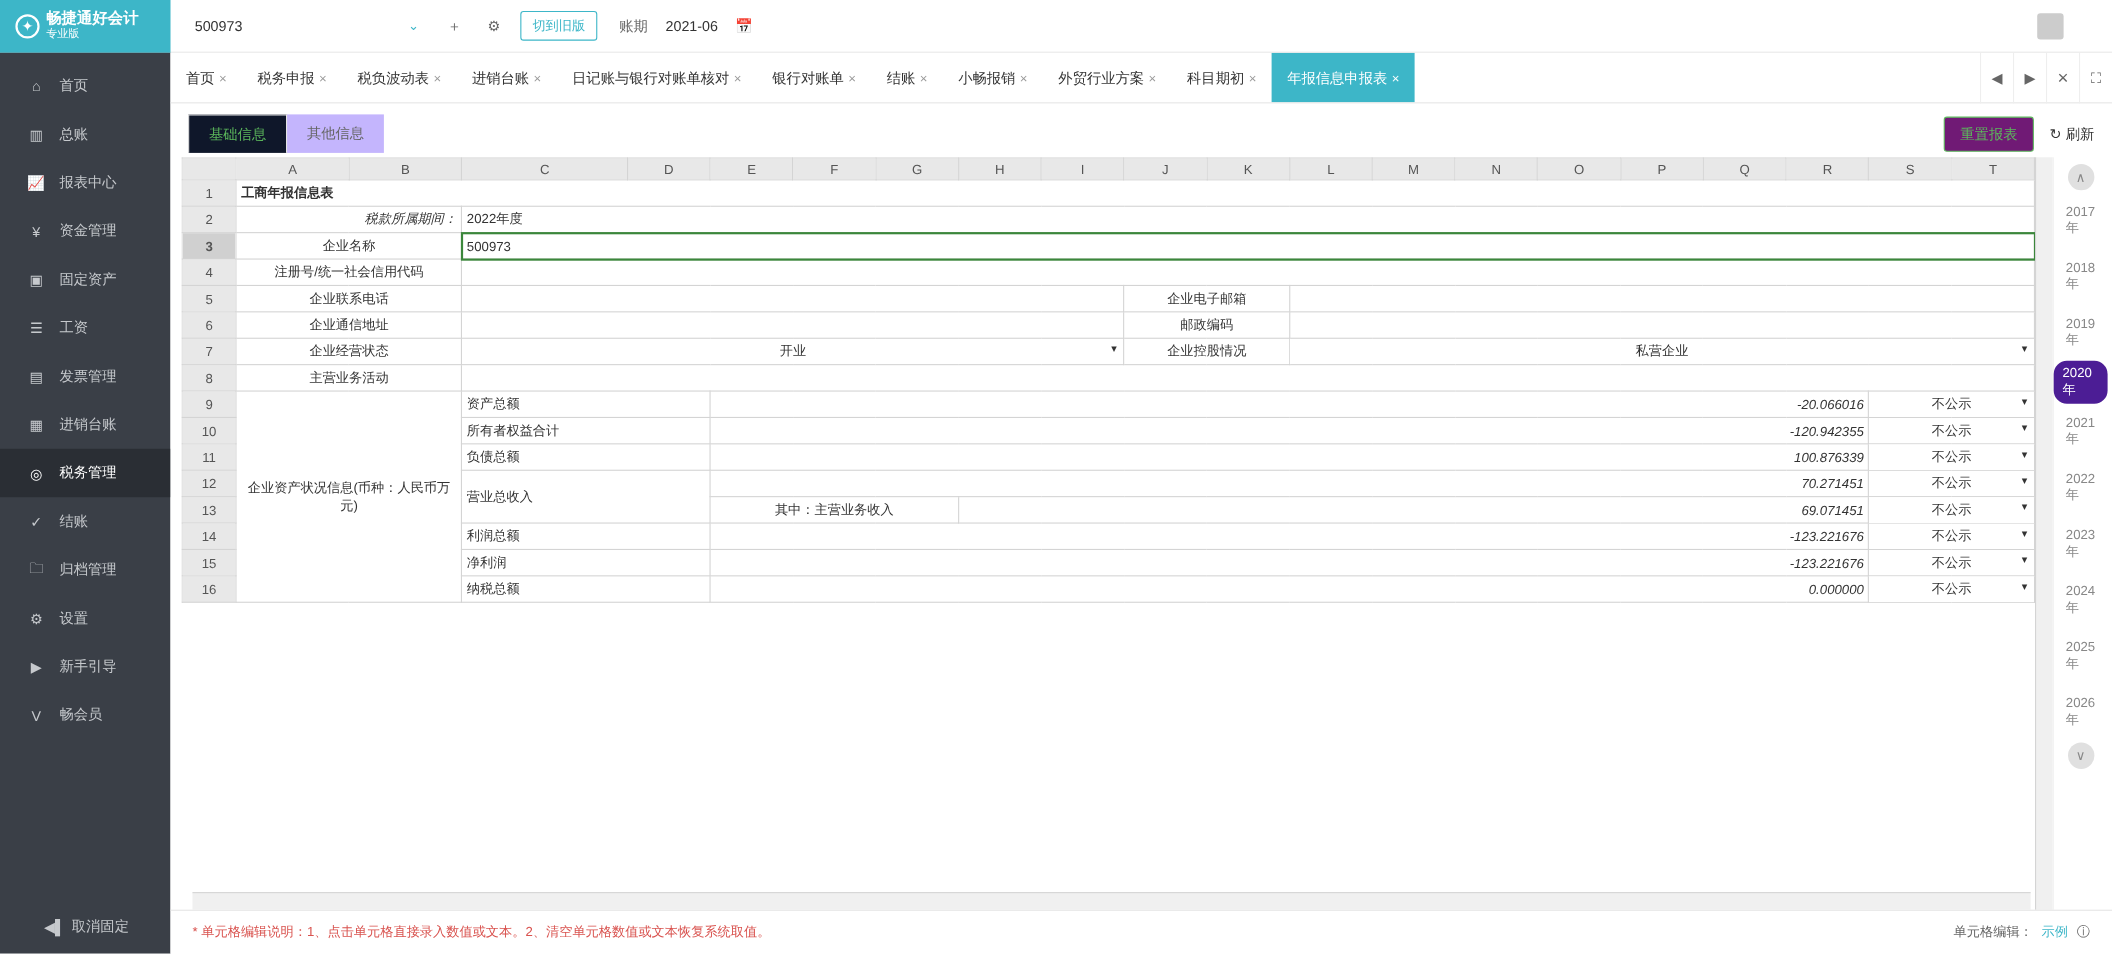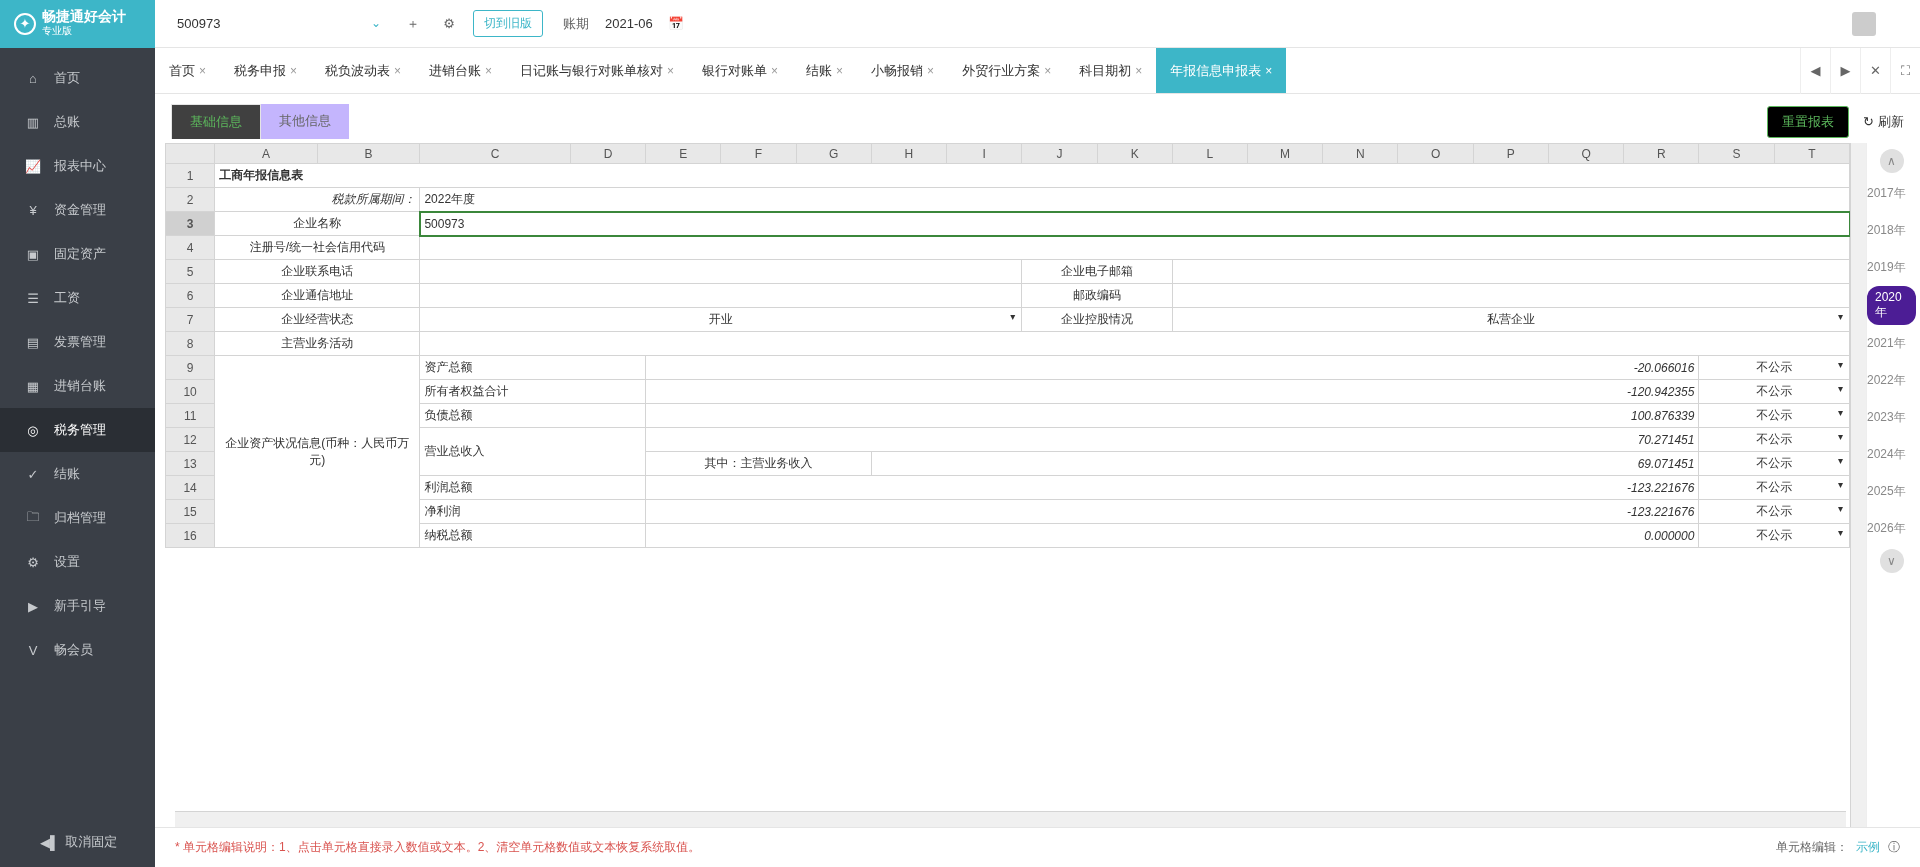--- a/index.html
+++ b/index.html
@@ -43,23 +43,23 @@
     .tab.active { background: #3db6c8; color: #fff; }
     .tab-close { font-size: 12px; color: #999; }
     .tab.active .tab-close { color: #fff; }
     .tab-ctrl { width: 30px; height: 46px; display: flex; align-items: center; justify-content: center; cursor: pointer; color: #666; border-left: 1px solid #eee; }
     
     
     .content { flex: 1; display: flex; flex-direction: column; min-height: 0; }
     .sub-tab-bar { display: flex; align-items: center; justify-content: space-between; padding: 10px 16px 0 16px; }
     .sub-tabs { display: flex; }
     .sub-tab { padding: 8px 18px; background: #c4b5fd; color: #666; cursor: pointer; font-size: 13px; }
-    .sub-tab.active { background: #404040; color: #5cb85c; border: 1px solid #e5e5e5; border-bottom: none; }
+    .sub-tab.active { background: #0f172a; color: #5cb85c; border: 1px solid #e5e5e5; border-bottom: none; }
     .sub-actions { display: flex; gap: 14px; align-items: center; }
-    .btn-outline-green { border: 1px solid #5cb85c; color: #5cb85c; background: #000000; padding: 6px 14px; border-radius: 3px; cursor: pointer; font-size: 13px; margin-left: 46px; }
+    .btn-outline-green { border: 1px solid #5cb85c; color: #5cb85c; background: #701a75; padding: 6px 14px; border-radius: 3px; cursor: pointer; font-size: 13px; margin-left: 46px; }
     .refresh-link { color: #333; cursor: pointer; display: flex; align-items: center; gap: 4px; }
     
     
     .sheet-wrap { flex: 1; display: flex; min-height: 0; padding: 4px 4px 0 10px; }
     .sheet-scroll { flex: 1; overflow: hidden; display: flex; flex-direction: column; }
     .sheet-grid { flex: 1; overflow: hidden; }
     table.sheet { border-collapse: collapse; width: 100%; table-layout: fixed; }
     table.sheet th, table.sheet td { border: 1px solid #d4d4d4; height: 24px; font-size: 12px; color: #333; background: #fff; padding: 0 4px; overflow: hidden; white-space: nowrap; text-overflow: clip; }
     table.sheet tr.head th { background: #e8e8e8; text-align: center; font-weight: normal; color: #555; height: 20px; }
     table.sheet td.rowhdr { background: #e8e8e8; text-align: center; color: #555; width: 36px; }
@@ -72,21 +72,21 @@
     .dd-cell::after { content: "▾"; position: absolute; right: 6px; color: #333; font-size: 10px; }
     .tall td { height: 36px; }
     .vtall td { height: 62px; }
     
     .vscroll { width: 16px; background: #f0f0f0; border-left: 1px solid #d4d4d4; }
     .hscroll { height: 16px; background: #f0f0f0; border-top: 1px solid #d4d4d4; margin: 0 4px 0 10px; }
     
     
     .year-side { width: 50px; background: #fff; border-left: 1px solid #eee; display: flex; flex-direction: column; align-items: center; padding-top: 6px; gap: 2px; }
     .year-nav { width: 24px; height: 24px; border-radius: 50%; background: #e0e0e0; color: #888; display: flex; align-items: center; justify-content: center; cursor: pointer; font-size: 12px; }
-    .year-item { font-size: 12px; color: #888; padding: 10px 0; cursor: pointer; }
+    .year-item { font-size: 12px; color: #888; padding: 10px 11px; cursor: pointer; }
     .year-item.active { background: #4c1d95; color: #fff; border-radius: 12px; padding: 4px 8px; }
     
     
     .footer-bar { height: 40px; border-top: 1px solid #e5e5e5; display: flex; align-items: center; justify-content: space-between; padding: 0 20px; font-size: 12px; }
     .footer-note { color: #d9534f; }
     .footer-right { color: #666; display: flex; align-items: center; gap: 8px; }
     .example-link { color: #3db6c8; cursor: pointer; }
   </style>
 </head>
 <body>

